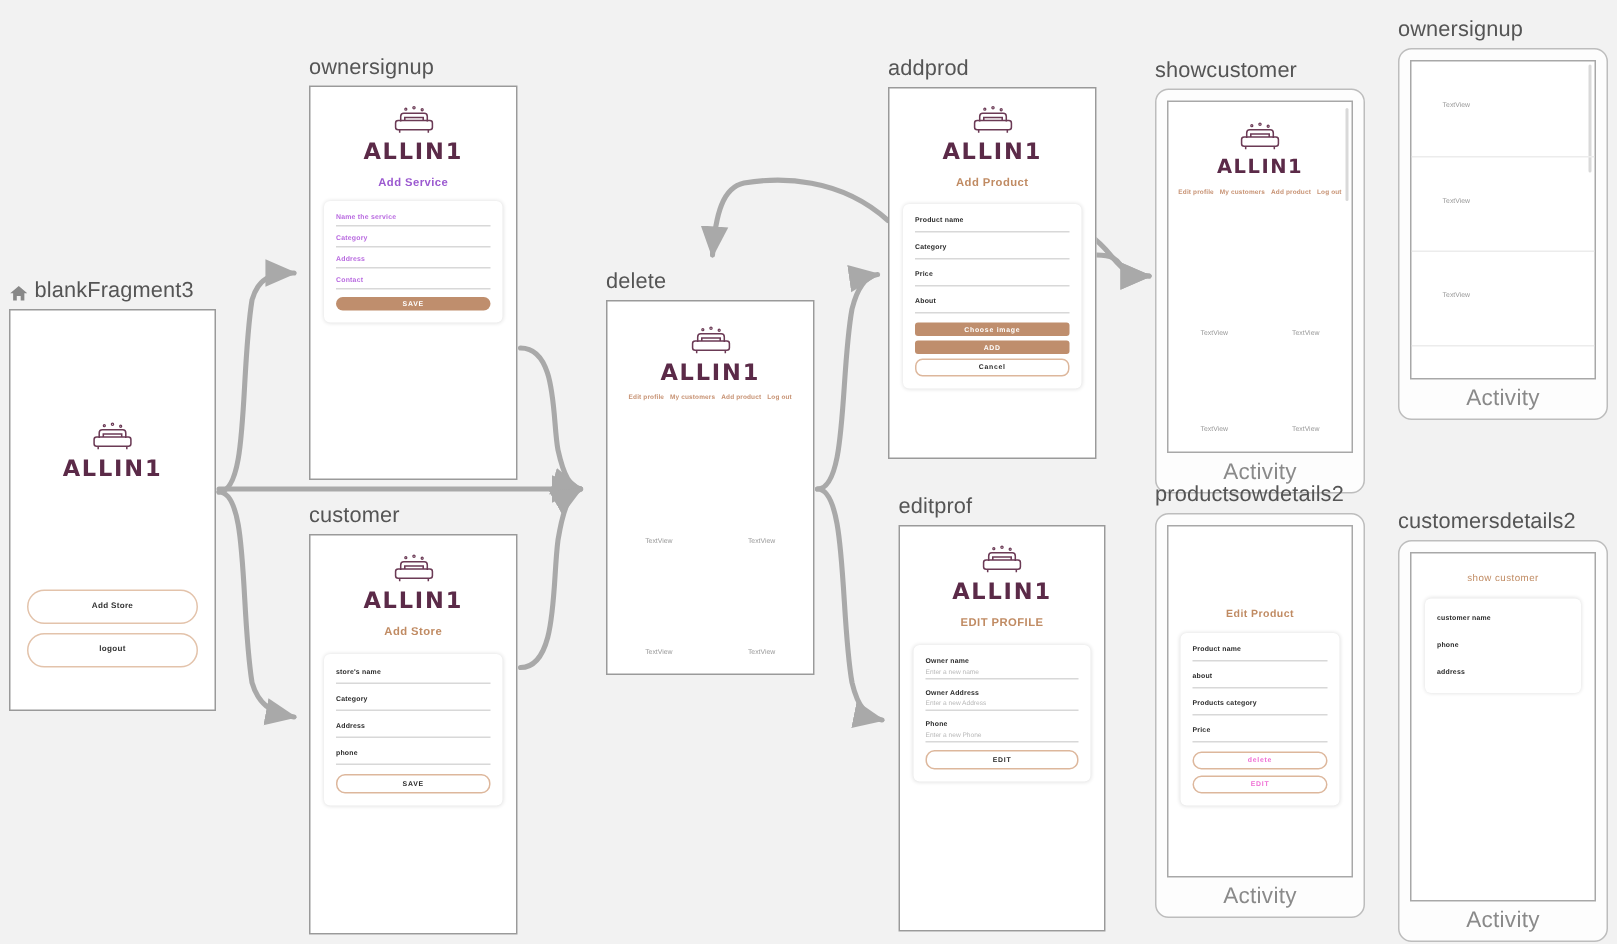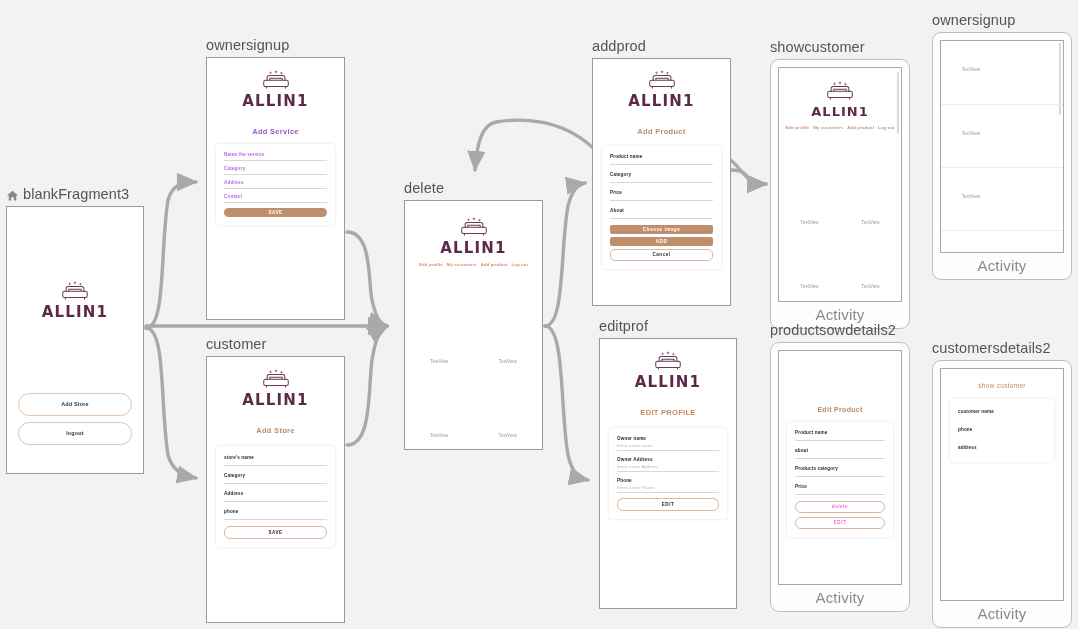--- a/index.html
+++ b/index.html
@@ -44,21 +44,21 @@
   .logo-wrap{display:flex;flex-direction:column;align-items:center;}
   .sofa{width:30px;height:22px;display:block;}
   .brand{
     font-family:"DejaVu Sans", sans-serif;
     font-weight:700;color:#5b2a48;letter-spacing:1.2px;
     font-size:15px;line-height:16px;margin-top:1px;
   }
   .brand.sm{font-size:13px;letter-spacing:1px;}
   .scr-title{
     text-align:center;font-size:7.5px;font-weight:700;letter-spacing:.3px;
-    margin-top:18px;
+    margin-top:8px;
   }
   .t-purple{color:#9b59d0;}
   .t-tan{color:#c08b63;}
   .card{
     background:#fff;border-radius:4px;margin:8px 9px 0 9px;padding:7px 8px 8px 8px;
     box-shadow:0 0 3px rgba(0,0,0,.14);
   }
   .fld{margin-bottom:2px;}
   .fld-lab{font-size:4.6px;font-weight:700;line-height:7px;letter-spacing:.15px;}
   .fld-lab.pk{color:#b96ae0;font-weight:700;}
@@ -381,21 +381,21 @@
           </div>
         <div class="listrow" style="height:62px;">
           <span class="tv">TextView</span>
           </div>
         <div class="listrow" style="height:30px;border-bottom:none;"></div>
       </div>
       <div class="act-cap">Activity</div>
     </div>
   </div>
 
-  <div class="node" style="left:599px;top:318px;">
+  <div class="node" style="left:599px;top:330px;">
     <div class="node-label">editprof</div>
     <div class="frag" style="width:138px;height:271px;">
       <div class="logo-wrap" style="margin-top:12px;">
         <span>
           <svg class="sofa" viewBox="0 0 44 32">
               <g fill="none" stroke="#6b3a55" stroke-width="1.5">
             <path d="M9 16 v-5 a3 3 0 0 1 3-3 h20 a3 3 0 0 1 3 3 v5"></path>
             <rect x="4" y="15" width="36" height="9" rx="2.5"></rect>
             <path d="M13 15 v-3 h18 v3"></path>
                 <path d="M8 24 v3M36 24 v3"></path>

